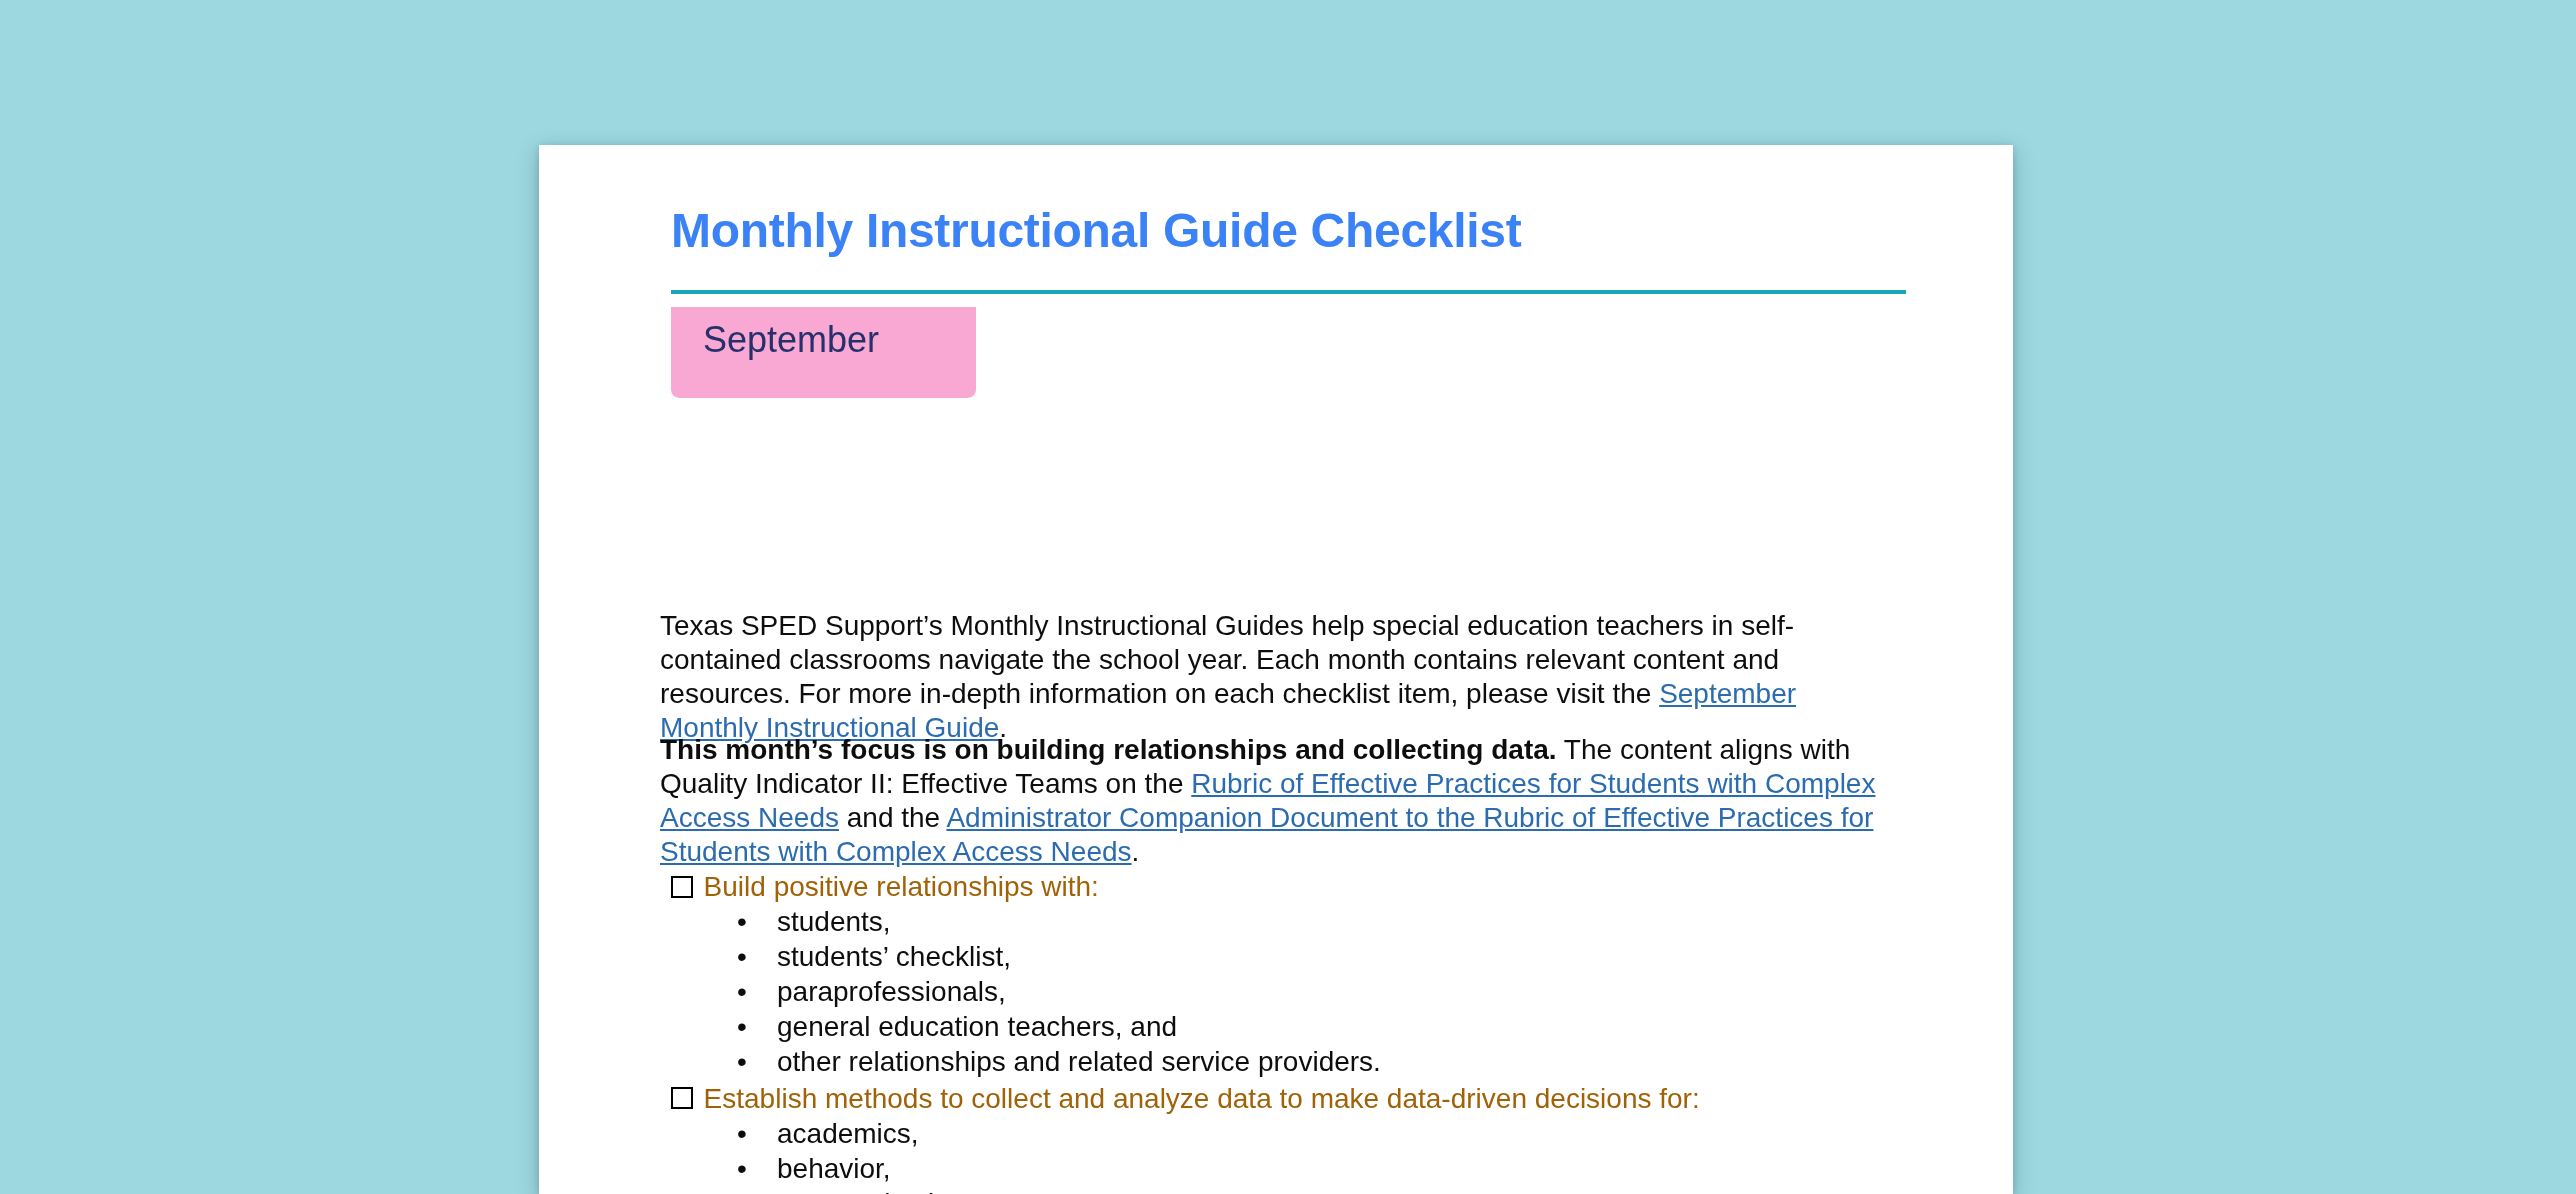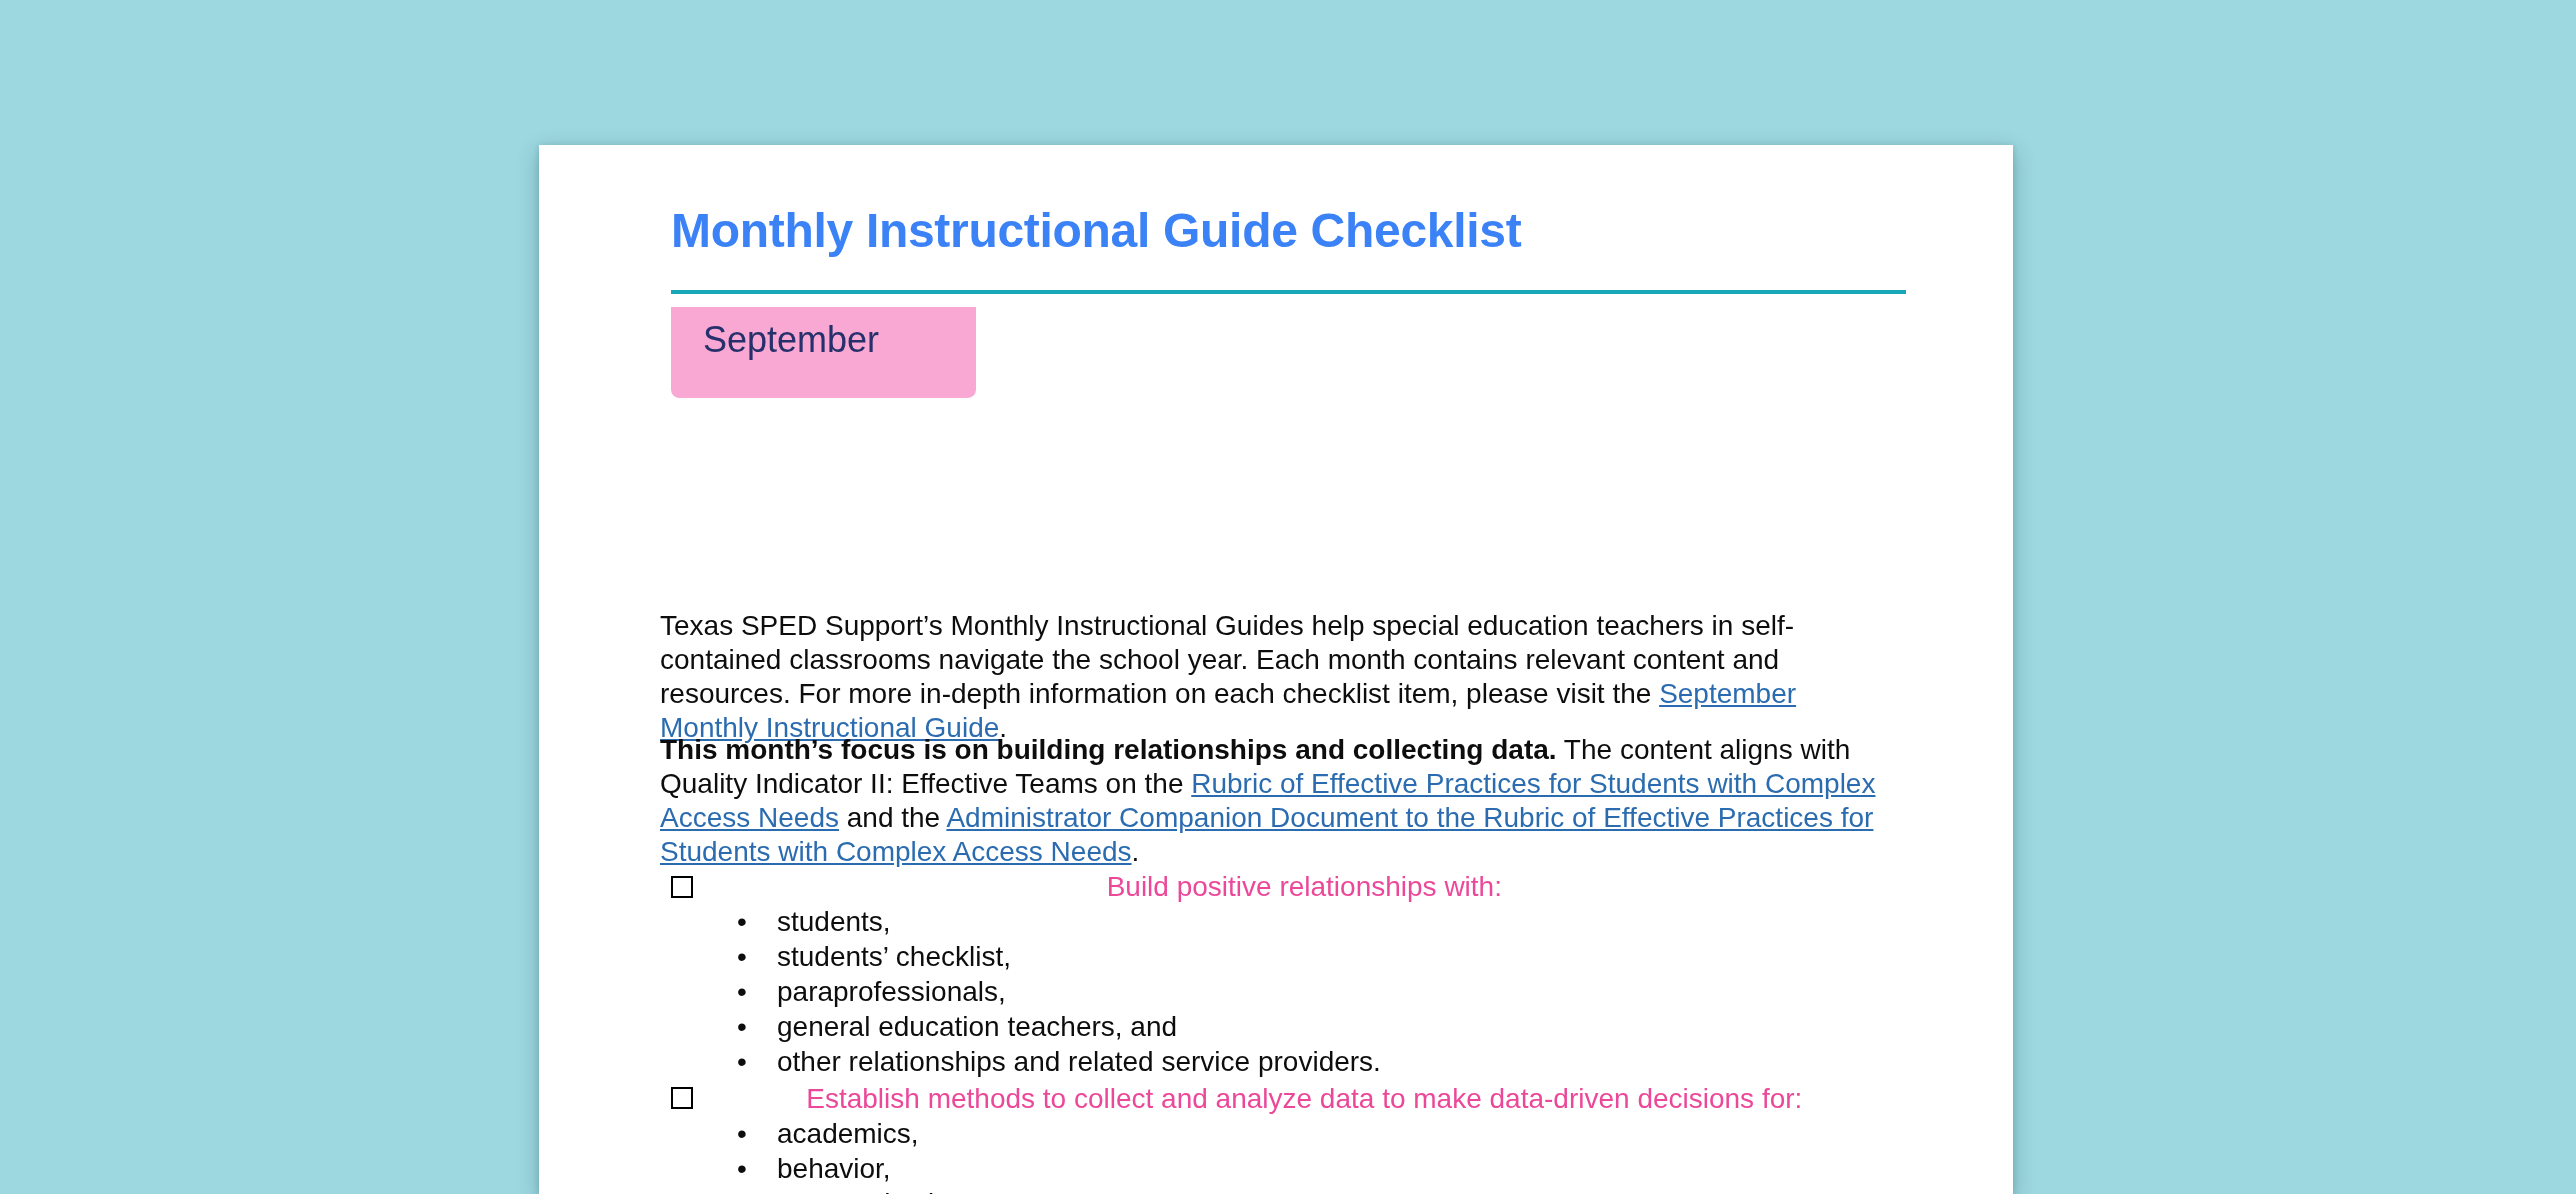--- a/index.html
+++ b/index.html
@@ -99,22 +99,21 @@
     top: 724px;
     width: 1234px;
   }
   .check-group { margin-bottom: 1.8px; }
 
   .check-row {
     display: flex;
     align-items: flex-start;
     font-size: 28px;
     line-height: 35px;
-    color: #ec4899;
-    text-align: center;
+    color: #a16207;
   }
   .check-box {
     flex: 0 0 auto;
     width: 22px;
     height: 22px;
     border: 2.4px solid #000000;
     box-sizing: border-box;
     margin-top: 6.5px;
     margin-right: 10.6px;
     background: #ffffff;

